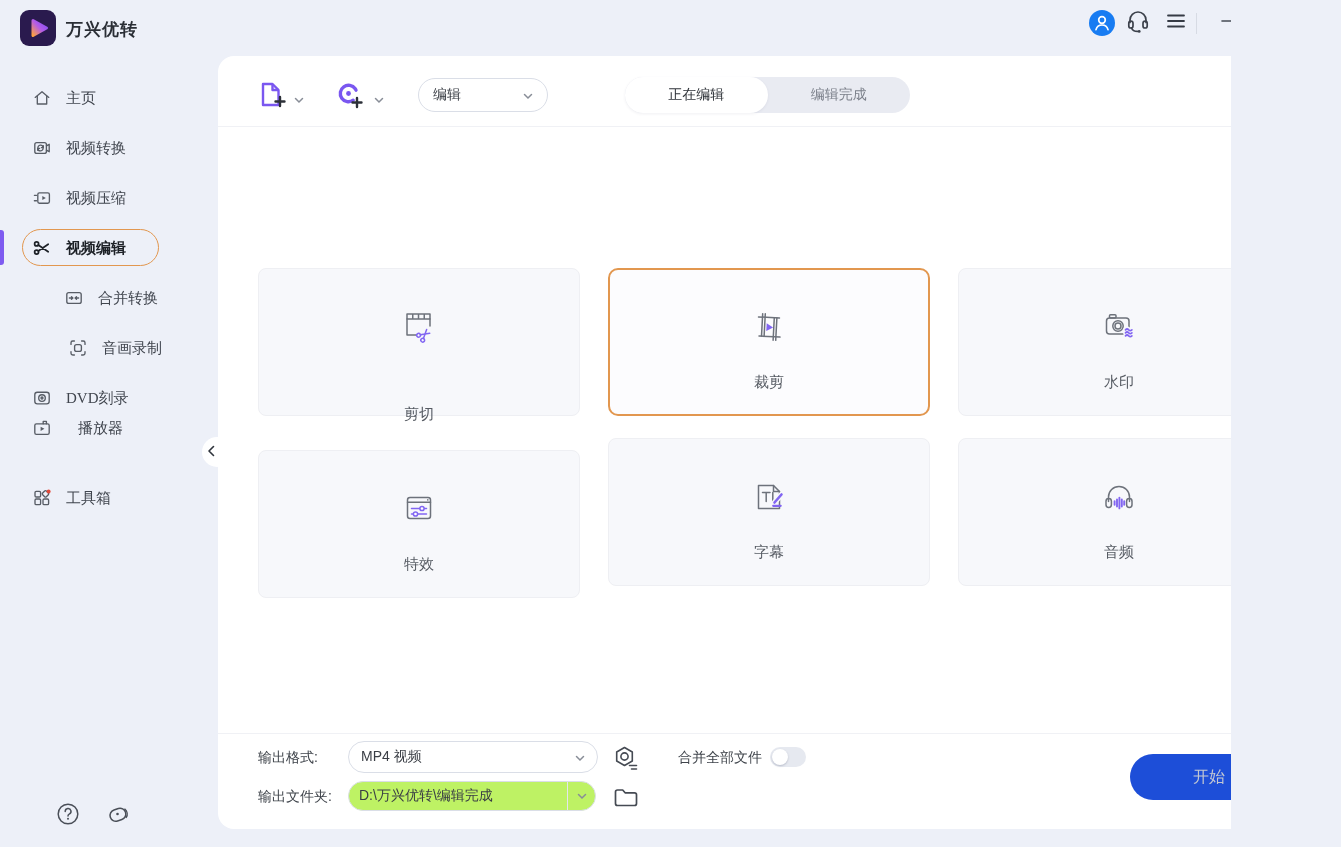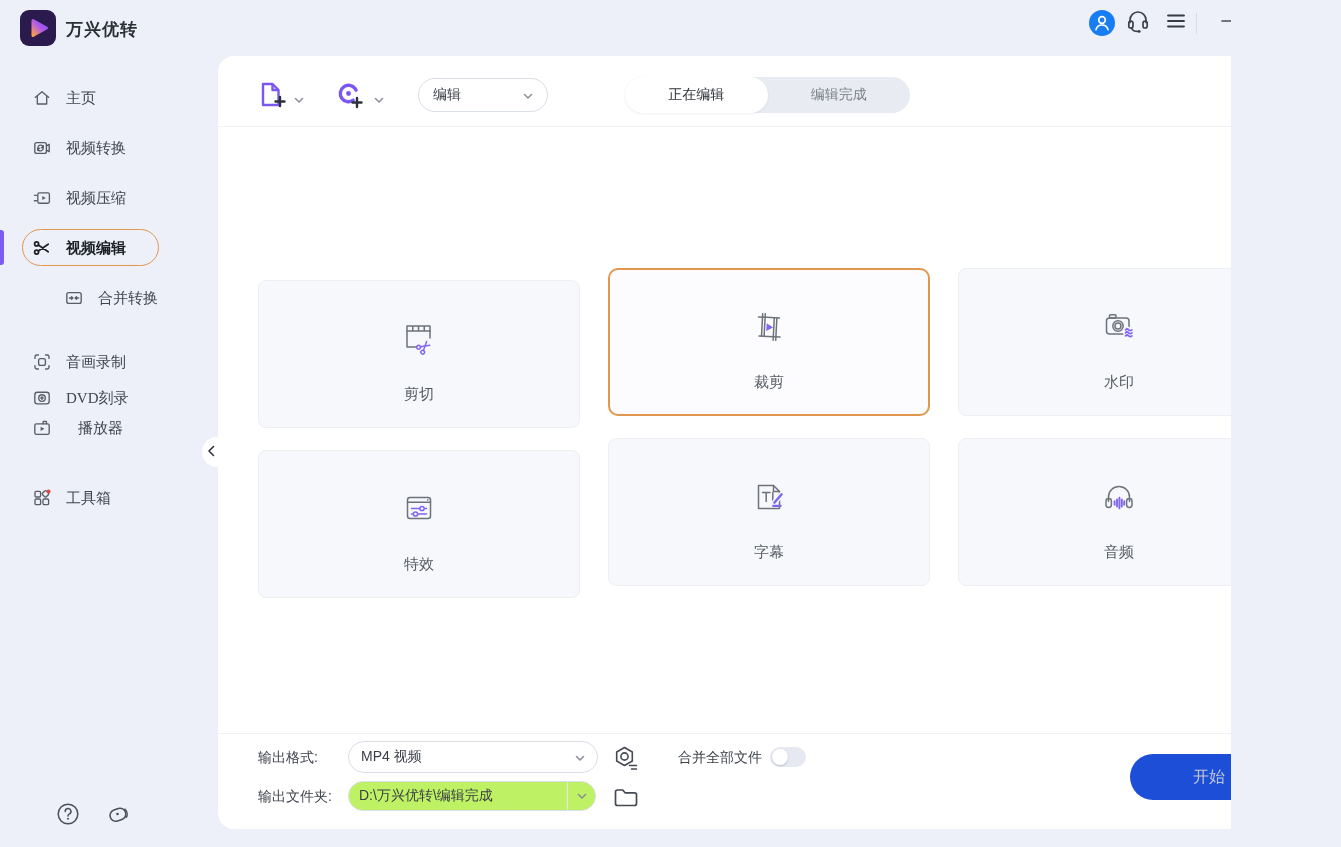--- a/index.html
+++ b/index.html
@@ -186,21 +186,21 @@
     <span class="side-ic">
       <svg class="i20" viewBox="0 0 20 20">
         <rect x="2.8" y="4.6" width="14.4" height="10.8" rx="2"></rect>
         <path d="M5.4 10 h3.4 M7.5 8.7 l1.4 1.3 -1.4 1.3"></path>
         <path d="M14.6 10 h-3.4 M12.5 8.7 l-1.4 1.3 1.4 1.3"></path>
       </svg>
     </span>
     <span class="side-label">合并转换</span>
   </div>
 
-  <div class="abs side-item" style="top:340px;">
+  <div class="abs side-item" style="top:326px;padding-left:36px;">
     <span class="side-ic">
       <svg class="i20" viewBox="0 0 20 20">
         <path d="M3 6.4 V4.8 a1.8 1.8 0 0 1 1.8 -1.8 H6.4 M13.6 3 h1.6 A1.8 1.8 0 0 1 17 4.8 V6.4 M17 13.6 v1.6 a1.8 1.8 0 0 1 -1.8 1.8 H13.6 M6.4 17 H4.8 A1.8 1.8 0 0 1 3 15.2 V13.6"></path>
         <rect x="6.6" y="6.6" width="6.8" height="6.8" rx="2"></rect>
       </svg>
     </span>
     <span class="side-label">音画录制</span>
   </div>
 
   <div class="abs side-item" style="top:376px;">
@@ -318,21 +318,21 @@
       </span>
     </div>
 
     <div class="m-abs segmented" style="left:407px;top:21px;">
       <div class="seg active">正在编辑</div>
       <div class="seg">编辑完成</div>
     </div>
 
     <div class="m-abs hline" style="top:70px;"></div>
 
-    <div class="m-abs card" style="left:40px;top:224px;">
+    <div class="m-abs card" style="left:40px;top:212px;gap:32px;">
       <span>
         <svg class="i44" viewBox="0 0 44 44">
           <path d="M10 9 h23 v5 h-23 z M15.75 9 v5 M21.5 9 v5 M27.25 9 v5"></path>
           <path d="M10 14 v16 M10 30 h9 M33 14 v7"></path>
           <g transform="translate(27.5,29.5) rotate(-40)" stroke="#8266f2">
             <circle cx="-5" cy="3.2" r="1.9"></circle>
               <circle cx="-5" cy="-3.2" r="1.9"></circle>
             <path d="M-3.4 2.4 L4.8 -2.4 M-3.4 -2.4 L4.8 2.4"></path>
             <circle cx="0.3" cy="0" r="0.7" fill="#8266f2" stroke="none"></circle>
           </g>

